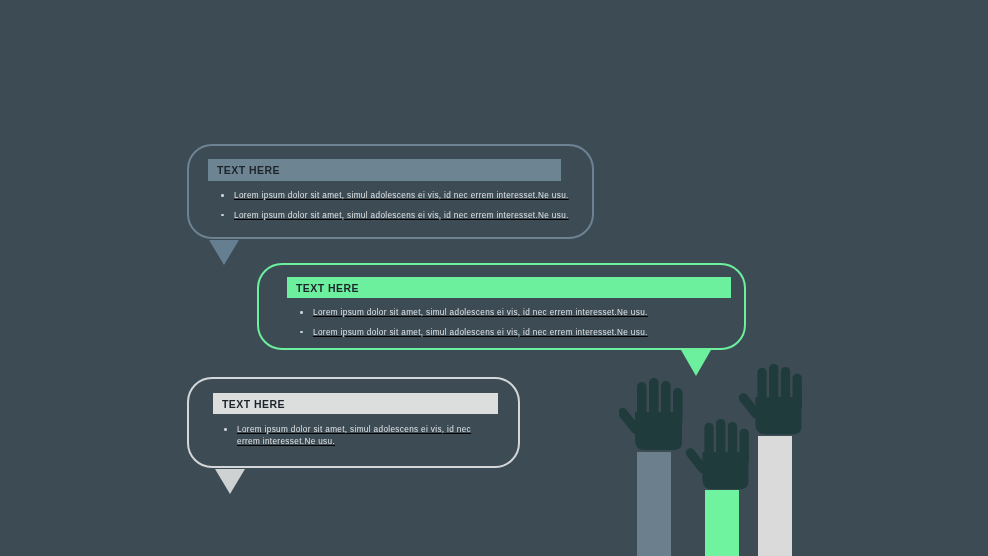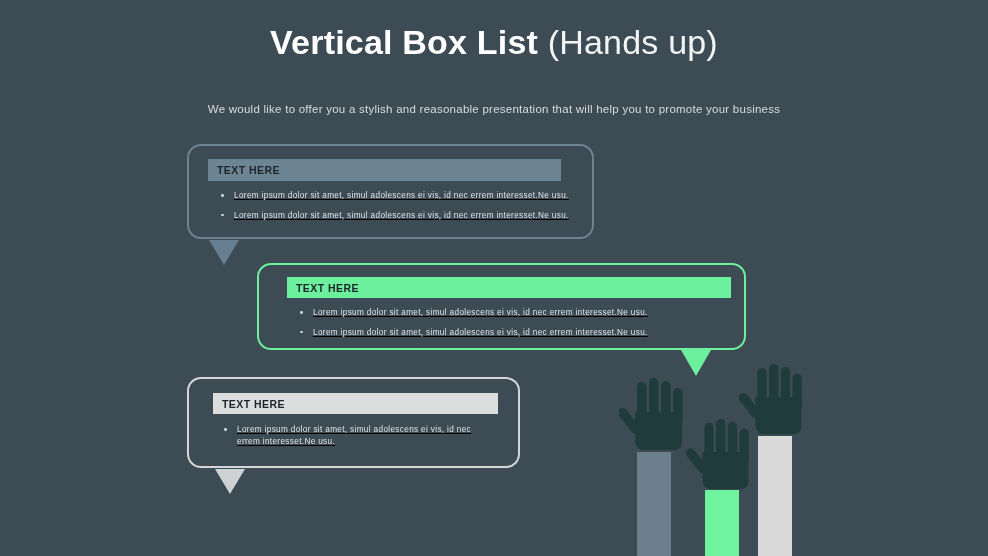--- a/index.html
+++ b/index.html
@@ -55,21 +55,21 @@
     color: #d8dde0;
     letter-spacing: 0.25px;
     white-space: nowrap;
   }
 
   
   .callout {
     position: absolute;
     box-sizing: border-box;
     border-style: solid;
-    border-radius: 14px;
+    border-radius: 25px;
     background: transparent;
     padding-left: 41px;
   }
   .hdr {
     position: absolute;
     box-sizing: border-box;
     display: flex;
     align-items: center;
     font-size: 10.5px;
     font-weight: bold;
@@ -143,25 +143,21 @@
   }
   .arm { position: absolute; }
   .sleeve { position: absolute; }
   .hand-svg { position: absolute; display: block; }
 </style>
 </head>
 <body style="background: rgb(61, 75, 84);">
 
 <div id="slide" style="background: rgb(61, 75, 84);">
 
-  <div id="title">
-    <span class="t-main">Vertical Box List </span><span class="t-sub">(Hands up)</span>
-  </div>
-
-  <div id="subtitle">We would like to offer you a stylish and reasonable presentation that will help you to promote your business</div>
+
 
   <div class="callout" id="box1" style="border-color: rgb(109, 131, 147);">
     <div class="hdr" id="hdr1" style="background: rgb(109, 132, 147);">TEXT HERE</div>
     <ul class="bullets" id="list1">
       <li>Lorem  ipsum dolor sit amet,  simul adolescens  ei vis,  id nec errem  interesset.Ne  usu.</li>
       <li>Lorem  ipsum dolor sit amet,  simul adolescens  ei vis,  id nec errem  interesset.Ne  usu.</li>
     </ul>
   </div>
   <div class="tail" id="tail1" style="border-top-color: rgb(102, 127, 144);"></div>
 

